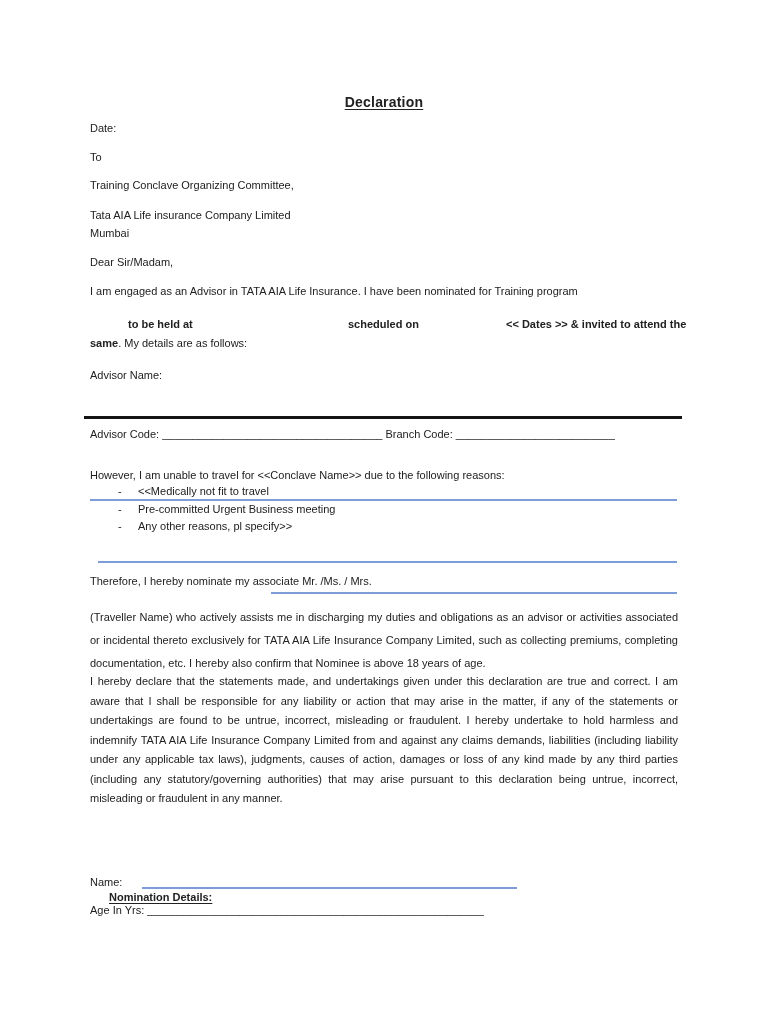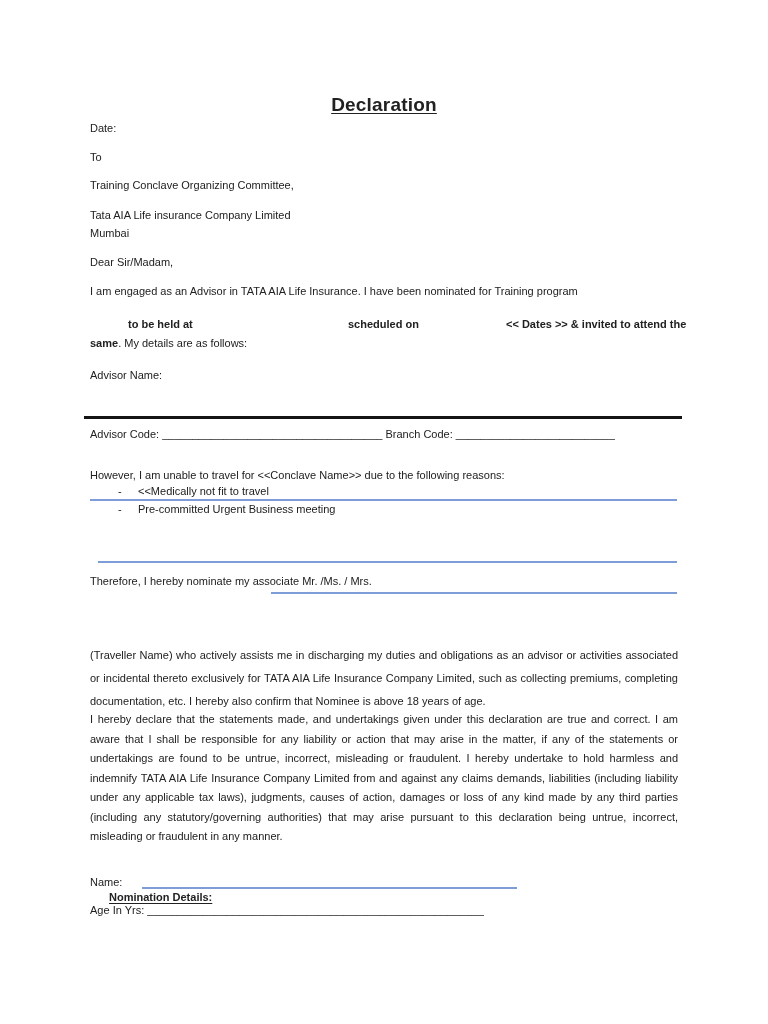--- a/index.html
+++ b/index.html
@@ -18,21 +18,21 @@
   }
   .content {
     position: absolute;
     left: 90px; top: 0;
     width: 588px; height: 100%;
   }
   .abs { position: absolute; left: 0; }
   .doc-title {
     top: 94px; width: 100%;
     text-align: center;
-    font-size: 19px; font-weight: bold;
+    font-size: 14px; font-weight: bold;
     text-decoration: underline;
     text-underline-offset: 2px;
     letter-spacing: 0.2px;
   }
   .line { white-space: nowrap; }
   .l-date      { top: 122px; text-align: center; }
   .l-to        { top: 151px; }
   .l-committee { top: 179px; }
   .l-company   { top: 206px; line-height: 18px; }
   .l-dear      { top: 256px; text-align: right; }
@@ -64,21 +64,20 @@
     position: absolute; left: 28px; top: 0;
   }
   .blue-rule { position: absolute; height: 2px; background: #7d9cd8; }
   .rule-reason   { top: 499px; left: 0;   width: 587px; }
   .rule-mid      { top: 561px; left: 8px; width: 579px; }
   .l-therefore   { top: 575px; width: 588px; height: 18px; }
   .rule-nominate { top: 592px; left: 181px; width: 406px; }
   .para {
     text-align: justify;
     width: 588px;
-    margin-top: 38px;
   }
   .para-traveller { top: 606px; line-height: 23px; }
   .para-declare   { top: 672px; line-height: 19.5px; }
   .nomination-heading {
     top: 891px;
     font-weight: bold;
     text-decoration: underline;
     text-underline-offset: 2px;
     padding-left: 19px;
   }
@@ -125,20 +124,21 @@
       <span>____________________________________</span>
        <span>Branch Code: </span>
       <span>__________________________</span>
     </div>
 
     <div class="abs line l-however">However, I am unable to travel for &lt;&lt;Conclave Name&gt;&gt; due to the following reasons:</div>
 
     <div class="abs bullets">
       <div class="bullet-item">&lt;&lt;Medically not fit to travel</div>
       <div class="bullet-item">Pre-committed Urgent Business meeting</div>
+      <div class="bullet-item">Any other reasons, pl specify&gt;&gt;</div>
     </div>
 
     <div class="abs blue-rule rule-reason"></div>
 
     <div class="abs blue-rule rule-mid"></div>
 
     <div class="abs line l-therefore">Therefore, I hereby nominate my associate Mr. /Ms. / Mrs.</div>
     <div class="abs blue-rule rule-nominate"></div>
 
     <div class="abs para para-traveller">(Traveller Name) who actively assists me in discharging my duties and obligations as an advisor or activities associated or incidental thereto exclusively for TATA AIA Life Insurance Company Limited, such as collecting premiums, completing documentation, etc. I hereby also confirm that Nominee is above 18 years of age.</div>

